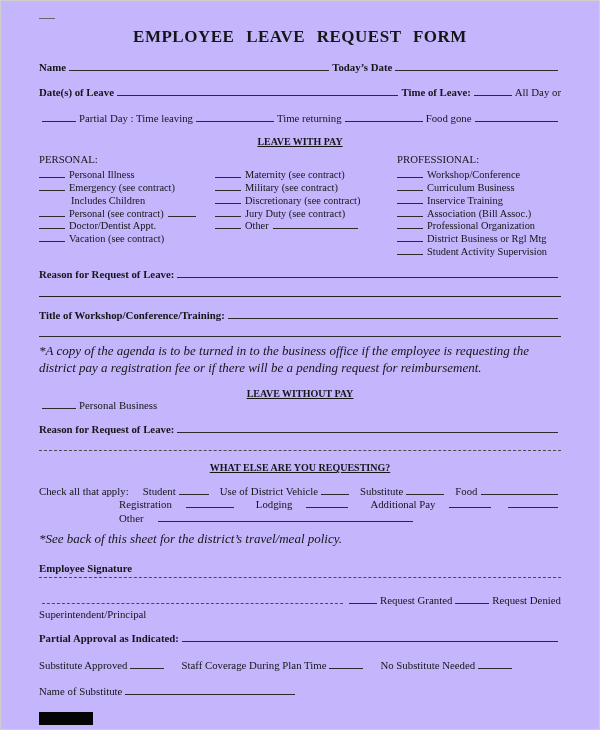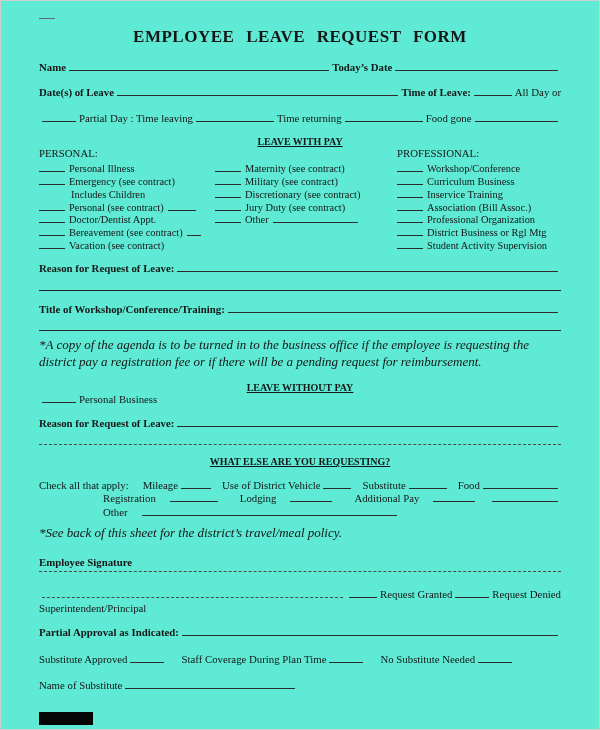--- a/index.html
+++ b/index.html
@@ -4,21 +4,21 @@
 <style>
   * { margin:0; padding:0; box-sizing:border-box; }
   html,body { background:#ffffff; }
   body {
     width:600px; height:730px;
     font-family:"Liberation Serif", serif;
     font-size:10.8px; color:#161616;
   }
   .page {
     position:relative; width:600px; height:730px;
-    border:1px solid #cfcfcf; background:#5eead4;
+    border:1px solid #cfcfcf; background:#c4b5fd;
     padding:12px 38px 0 38px; overflow:hidden;
   }
   .artifact { width:16px; height:6px; border-bottom:1px solid #666; }
   .title {
     text-align:center; font-size:17px; font-weight:bold;
     letter-spacing:0.5px; word-spacing:7px; margin-top:8px;
   }
   .row { display:flex; align-items:baseline; line-height:1.25; }
   .b { font-weight:bold; }
   .t { white-space:nowrap; }
@@ -29,32 +29,32 @@
   .grow { flex:1 1 auto; }
   .g16 { flex:1.6 1 auto; }
   .dashbl { border-bottom:1px dashed #4a4a4a !important; }
   .w14{width:14px}.w26{width:26px}.w28{width:28px}.w30{width:30px}
   .w34{width:34px}.w38{width:38px}.w42{width:42px}.w48{width:48px}
   .w78{width:78px}.w85{width:85px}.w170{width:170px}.w255{width:255px}
   .mt8{margin-top:0}.mt10{margin-top:10px}.mt12{margin-top:12px}
   .mt14{margin-top:14px}.mt16{margin-top:16px}
   .sec-h { text-align:center; font-weight:bold; font-size:10px; margin-top:11px; }
   .sec-h span { text-decoration:underline; }
-  .cols { display:flex; margin-top:0; }
+  .cols { display:flex; margin-top:6px; }
   .c1 { width:176px; } .c2 { width:182px; } .c3 { flex:1; }
   .col-h { height:16px; }
   .ci { display:flex; align-items:baseline; font-size:10.4px; line-height:1.22; }
   .ci .bl { height:9px; margin:0 4px 0 0; }
   .ci .tb { margin-left:4px; }
   .sub { padding-left:32px; }
   .fline  { height:15px; border-bottom:1.6px solid #222; }
   .fline2 { height:15px; border-bottom:1px solid #2b2b2b; }
   .dline  { height:15px; border-bottom:1px dashed #4a4a4a; }
   .note { font-style:italic; font-size:13px; line-height:1.3; margin-top:6px; }
-  .indent { margin-left:64px;gap:11px; }
+  .indent { margin-left:80px;gap:11px; }
   .sp14 { margin-left:14px; } .sp8 { margin-left:8px; }
   .sigdash { margin-top:3px; height:1px; border-bottom:1px dashed #4a4a4a; }
   .black-bar { position:absolute; left:38px; bottom:4px; width:54px; height:13px; background:#050505; }
 </style>
 </head>
 <body>
 
 <div class="page">
 
   <div class="artifact"></div>
@@ -109,25 +109,20 @@
         <span class="bl w26"></span>
         <span>Personal (see contract)</span>
         <span class="bl w28 tb"></span>
       </div>
       <div class="ci">
         <span class="bl w26"></span>
         <span>Doctor/Dentist Appt.</span>
       </div>
       <div class="ci">
         <span class="bl w26"></span>
-        <span>Bereavement (see contract)</span>
-        <span class="bl w14 tb"></span>
-      </div>
-      <div class="ci">
-        <span class="bl w26"></span>
         <span>Vacation (see contract)</span>
       </div>
     </div>
 
     <div class="c2">
       <div class="col-h"></div>
       <div class="ci">
         <span class="bl w26"></span>
         <span>Maternity (see contract)</span>
       </div>
@@ -211,21 +206,21 @@
     <span class="bl grow"></span>
   </div>
   <div class="dline"></div>
 
   <div class="sec-h mt12">
     <span>WHAT ELSE ARE YOU REQUESTING?</span>
   </div>
 
   <div class="row mt12">
     <span class="t">Check all that apply:</span>
-    <span class="t sp14">Mileage</span>
+    <span class="t sp14">Student</span>
     <span class="bl w30"></span>
     <span class="t sp8">Use of District Vehicle</span>
     <span class="bl w28"></span>
     <span class="t sp8">Substitute</span>
     <span class="bl w38"></span>
     <span class="t sp8">Food</span>
     <span class="bl grow"></span>
   </div>
 
   <div class="row indent">

